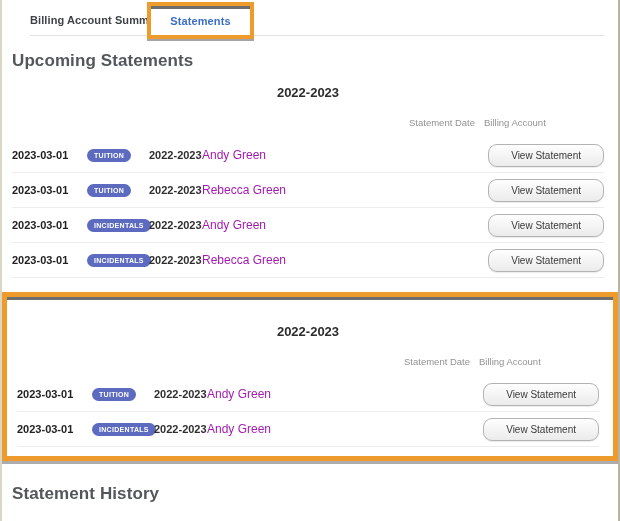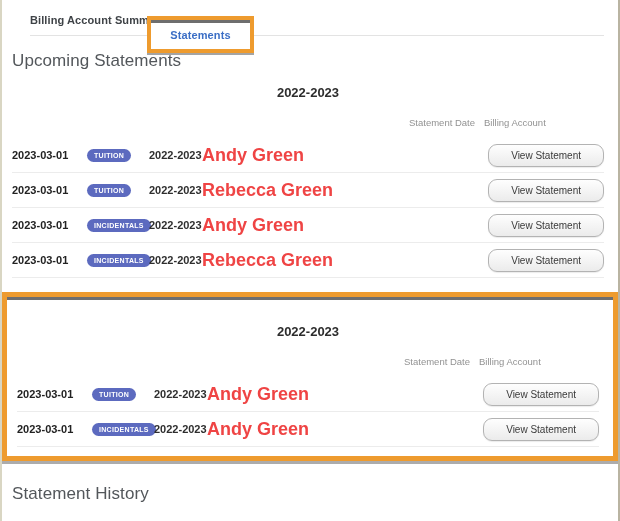--- a/index.html
+++ b/index.html
@@ -22,44 +22,44 @@
   
   .tabbar{position:relative;height:37px;}
   .tab-divider{position:absolute;left:28px;right:14px;bottom:1px;height:1px;background:#e3e3e3;}
   .tab{
     font-size:11px;font-weight:700;color:#3f4347;letter-spacing:.1px;
     background:none;border:none;cursor:pointer;
     font-family:"Liberation Sans","DejaVu Sans",sans-serif;
   }
   .tab-summary{position:absolute;left:28px;top:14px;}
   .tab-annotation{
-    position:absolute;left:145px;top:16px;width:107px;height:37px;
+    position:absolute;left:145px;top:2px;width:107px;height:37px;
     border:4px solid var(--annotation-orange);
     box-shadow:inset 0 3px 0 #6e6e6e, 0 2px 0 rgba(90,90,90,.55);
     background:#fff;display:flex;align-items:center;justify-content:center;
     z-index:3;
   }
   .tab-active{color:var(--tab-active-blue);}
   
   .section{padding:14px 14px 0 10px;}
-  .section-title{font-size:17px;font-weight:400;color:#53575b;letter-spacing:.1px;}
+  .section-title{font-size:17px;font-weight:700;color:#53575b;letter-spacing:.1px;}
   .year-group{margin-top:14px;text-align:center;font-size:13px;font-weight:700;color:#2d2d2d;}
   .col-headers{display:flex;margin-top:17px;padding-bottom:10px;font-size:9.5px;color:#929292;justify-content:flex-end;}
   .col-date{width:75px;}
   .col-account{width:120px;}
   
   .row{display:flex;align-items:center;height:35px;border-bottom:1px solid #ececec;}
   .cell-date{width:75px;font-size:11px;font-weight:700;color:#222;}
   .cell-badge{width:62px;display:flex;}
   .badge{
     background:var(--badge-indigo);color:#fff;font-size:7px;font-weight:700;
     letter-spacing:.3px;padding:3px 7px;border-radius:8px;white-space:nowrap;
   }
   .cell-year{width:53px;font-size:11px;font-weight:600;color:#2e2e2e;}
-  .cell-name{flex:1;font-size:18px;font-weight:700;color:#ef4444;}
+  .cell-name{flex:1;font-size:12px;font-weight:400;color:#a21caf;}
   .view-btn{
     margin-left:auto;font-size:10px;color:#3a3a3a;font-weight:400;
     background:linear-gradient(#fefefe,#ebebeb);
     border:1px solid #b3b3b3;border-radius:9px;
     padding:5px 22px;cursor:pointer;
     box-shadow:0 1px 1px rgba(0,0,0,.08);
     font-family:"Liberation Sans","DejaVu Sans",sans-serif;white-space:nowrap;
   }
   
   .section-annotation{

